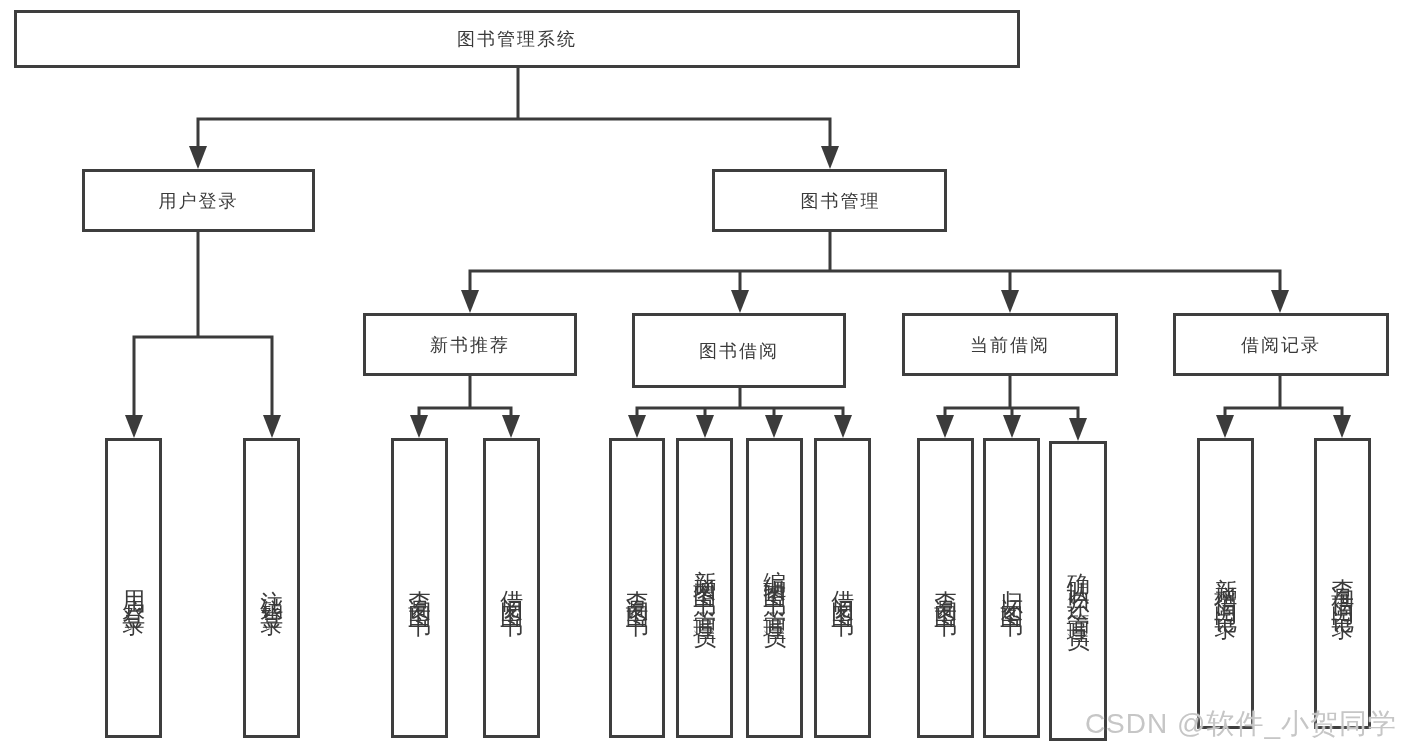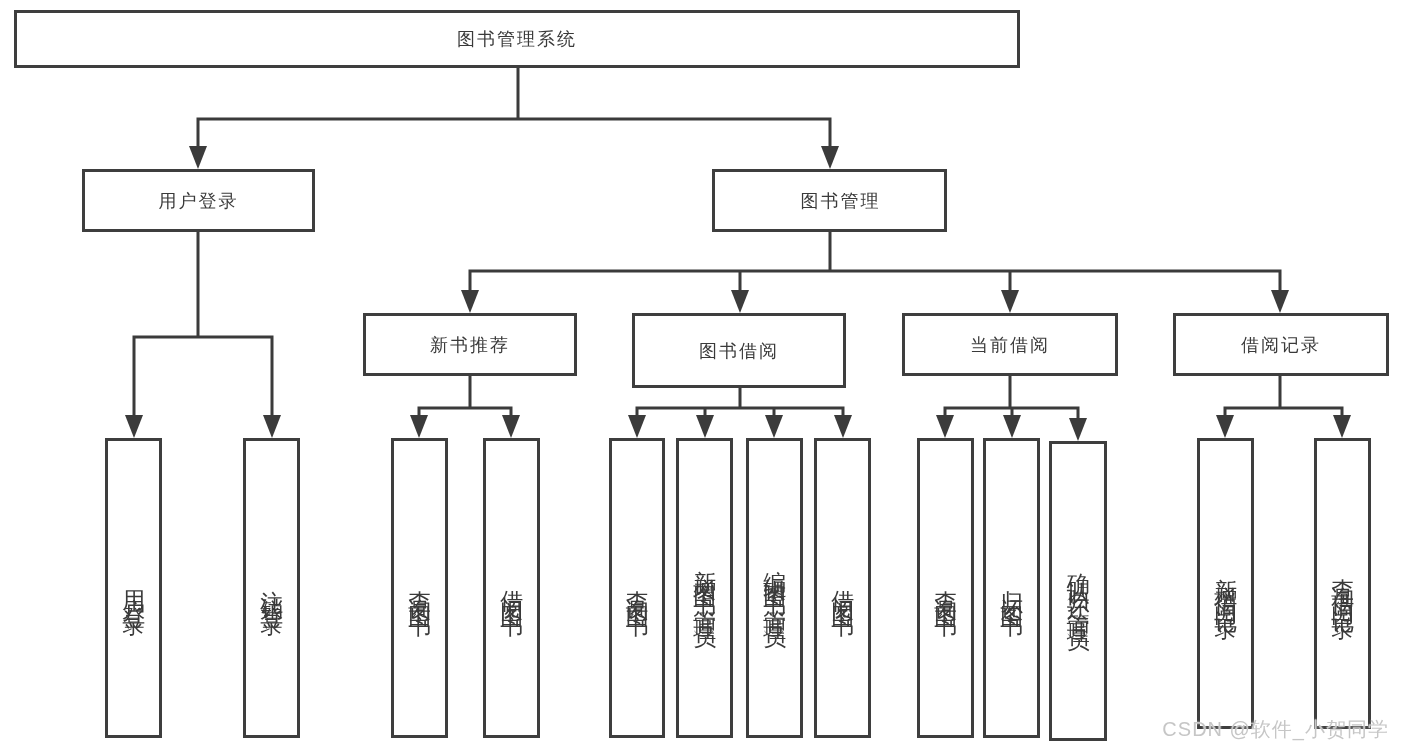--- a/index.html
+++ b/index.html
@@ -26,23 +26,23 @@
   .hbox { font-size: 18px; letter-spacing: 2px; }
   .vbox {
     writing-mode: vertical-rl;
     text-orientation: mixed;
     font-size: 23px;
     letter-spacing: 8px;
     line-height: 1.1;
   }
   .watermark {
     position: absolute;
-    right: 16px;
+    right: 8px;
     bottom: 4px;
-    font-size: 20px;
+    font-size: 28px;
     letter-spacing: 1px;
     color: #c6c6c6;
     text-shadow: 0 0 2px #ffffff;
   }
 </style>
 </head>
 <body>
 
 <div class="canvas">
 

